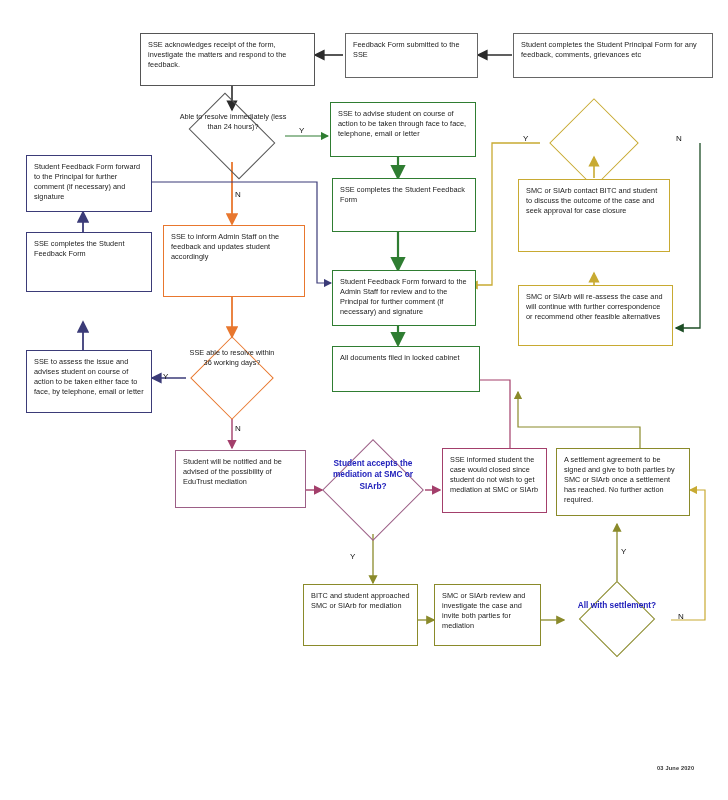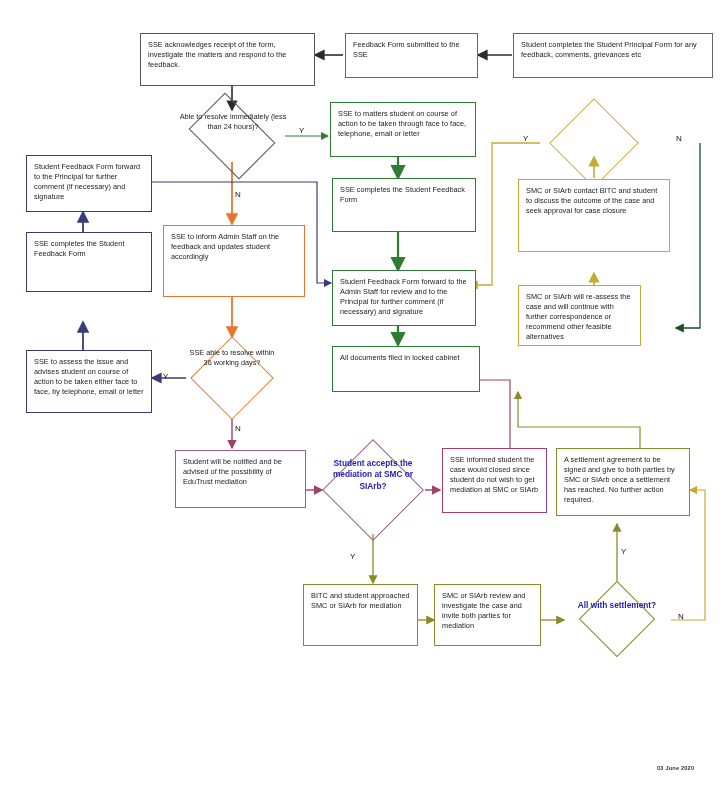--- a/index.html
+++ b/index.html
@@ -222,21 +222,21 @@
   <div class="node" style="left:140px; top:33px; width:175px; height:53px; border-color:#555;">
     <span>SSE acknowledges receipt of the form, investigate the matters and respond to the feedback.</span>
   </div>
 
   <div class="diamond" style="left:196px; top:110px; width:72px; height:52px; transform:rotate(45deg) scale(0.99); border-color:#555;"></div>
   <div class="dtext" style="left:172px; top:112px; width:122px; height:48px;">
     <span>Able to resolve immediately (less than 24 hours)?</span>
   </div>
 
   <div class="node" style="left:330px; top:102px; width:146px; height:55px; border-color:#2f7d32; border-width:1.5px;">
-    <span>SSE to matters student on course of action to be taken through face to face, telephone, email or letter</span>
+    <span>SSE to advise student on course of action to be taken through face to face, telephone, email or letter</span>
   </div>
 
   <div class="node" style="left:332px; top:178px; width:144px; height:54px; border-color:#2f7d32;">
     <span>SSE completes the Student Feedback Form</span>
   </div>
 
   <div class="node" style="left:332px; top:270px; width:144px; height:56px; border-color:#2f7d32; border-width:1.5px;">
     <span>Student Feedback Form forward to the Admin Staff for review and to the Principal for further comment (if necessary) and signature</span>
   </div>
 
@@ -264,21 +264,21 @@
   <div class="node" style="left:26px; top:155px; width:126px; height:57px; border-color:#3b3b78;">
     <span>Student Feedback Form forward to the Principal for further comment (if necessary) and signature</span>
   </div>
 
   <div class="diamond" style="left:562px; top:111px; width:64px; height:64px; transform:rotate(45deg) scale(0.99); border-color:#c8aa32;"></div>
 
   <div class="node" style="left:518px; top:179px; width:152px; height:73px; border-color:#c8aa32;">
     <span>SMC or SIArb contact BITC and student to discuss the outcome of the case and seek approval for case closure</span>
   </div>
 
-  <div class="node" style="left:518px; top:285px; width:123px; height:61px; border-color:#c8aa32;">
+  <div class="node" style="left:518px; top:285px; width:155px; height:61px; border-color:#c8aa32;">
     <span>SMC or SIArb will re-assess the case and will continue with further correspondence or recommend other feasible alternatives</span>
   </div>
 
   <div class="node" style="left:175px; top:450px; width:131px; height:58px; border-color:#9c5f86;">
     <span>Student will be notified and be advised of the possibility of EduTrust mediation</span>
   </div>
 
   <div class="diamond" style="left:337px; top:454px; width:72px; height:72px; transform:rotate(45deg) scale(1.0); border-color:#9c5f86;"></div>
   <div class="dtext bold-blue" style="left:320px; top:458px; width:106px; height:64px;">
     <span>Student accepts the mediation at SMC or SIArb?</span>

